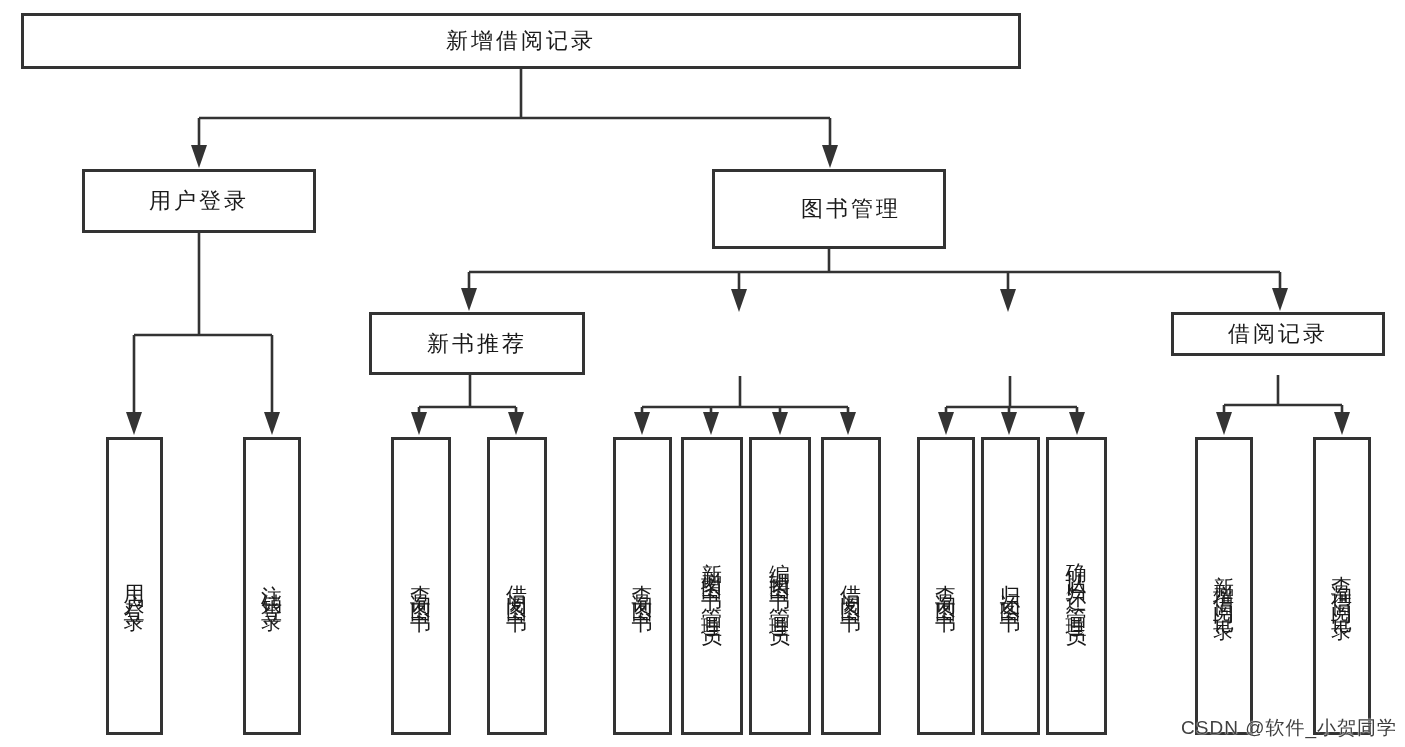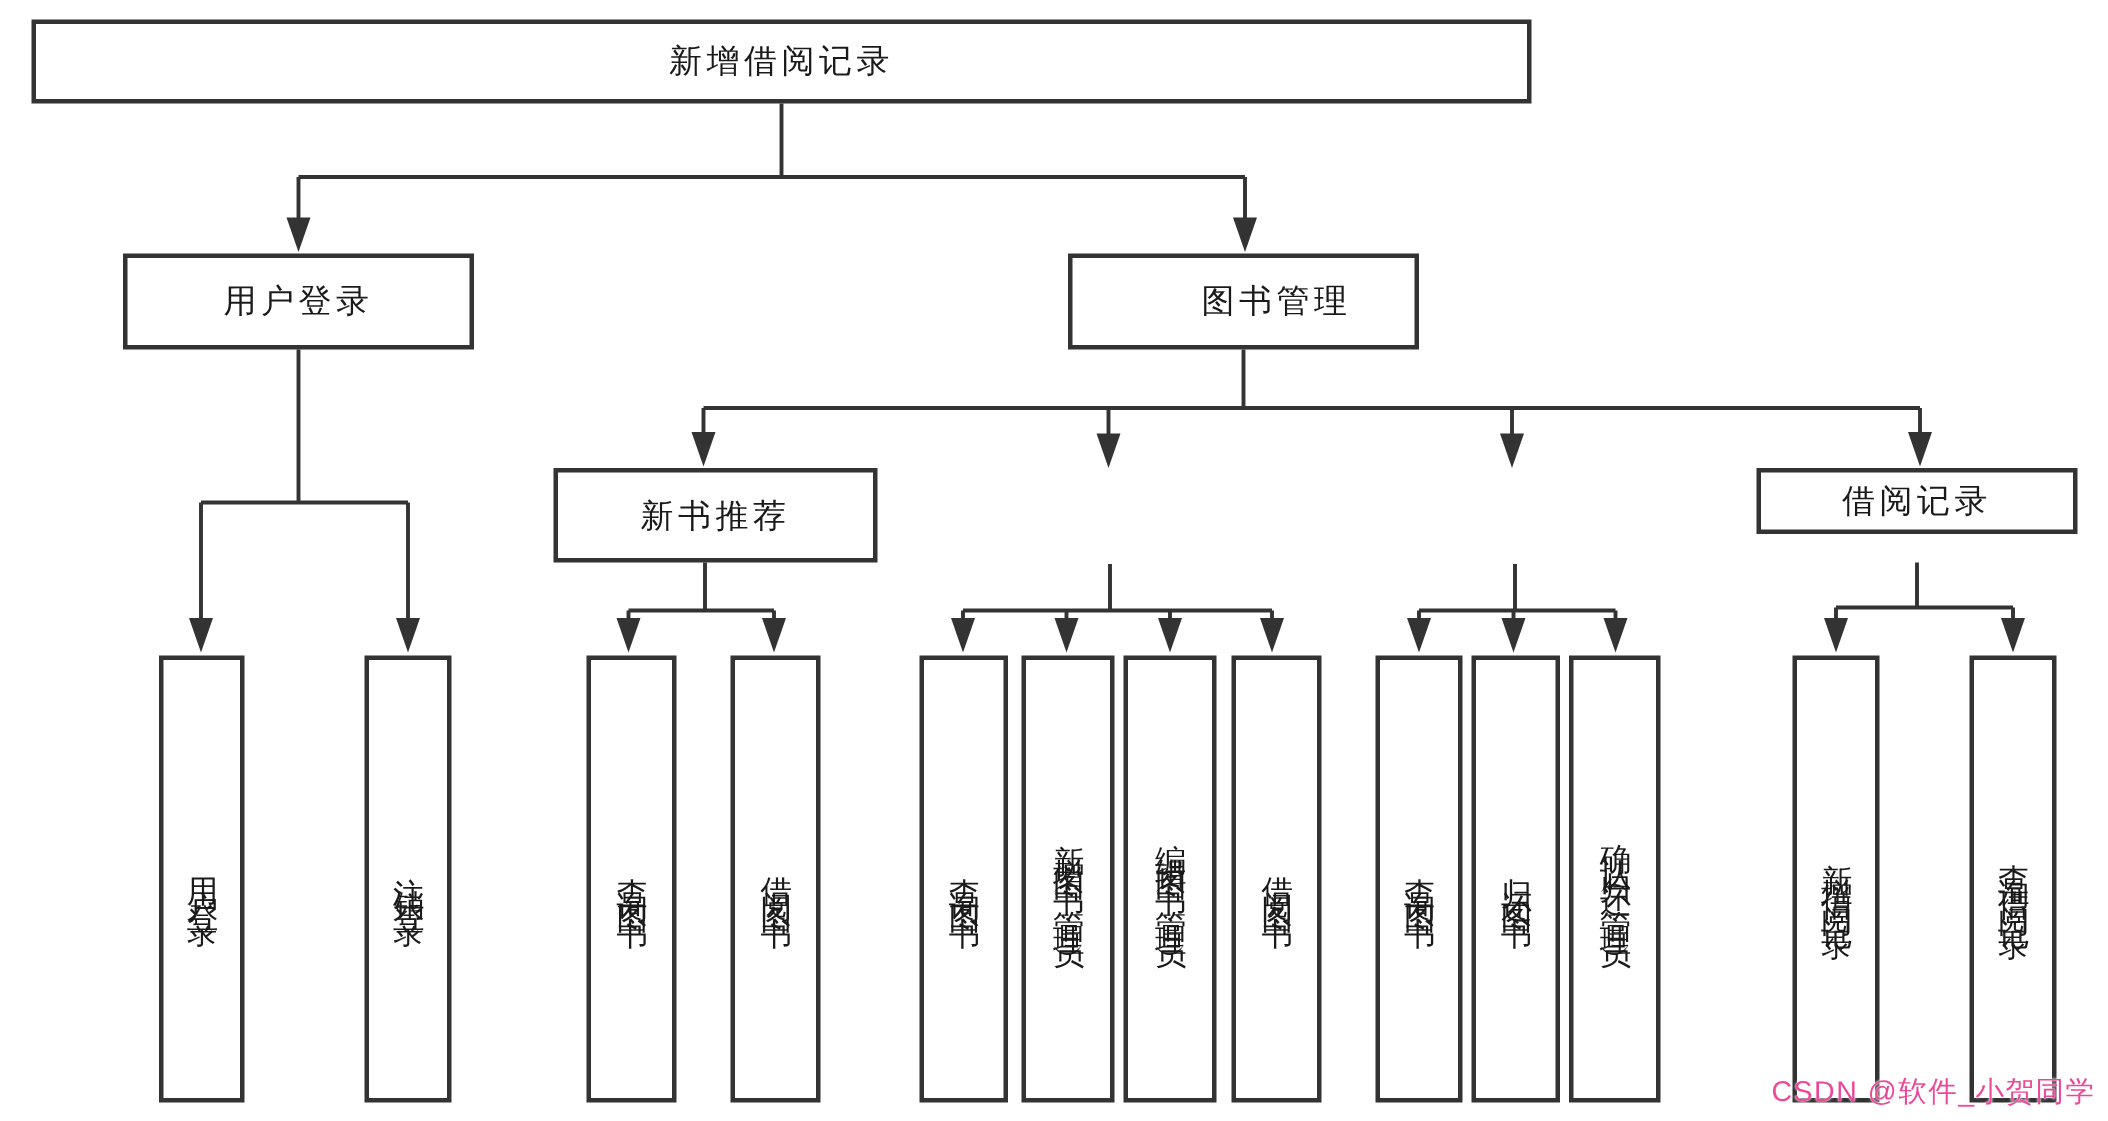--- a/index.html
+++ b/index.html
@@ -35,21 +35,21 @@
     writing-mode:vertical-rl;
     text-orientation:mixed;
     letter-spacing:9px;
     line-height:1;
   }
   .watermark{
     position:absolute;
     right:8px;bottom:6px;
     font-size:19px;
     letter-spacing:1px;
-    color:#ec4899;
+    color:#404040;
     text-shadow:0 0 2px #ffffff,0 0 1px #ffffff;
     z-index:3;
   }
 </style>
 </head>
 <body>
 
 <div id="canvas">
 
   <svg id="wires" width="1405" height="747" viewBox="0 0 1405 747" xmlns="http://www.w3.org/2000/svg">
@@ -91,21 +91,21 @@
       <polygon points="1001,412 1017,412 1009,435"></polygon>
       <polygon points="1069,412 1085,412 1077,435"></polygon>
       <polygon points="1216,412 1232,412 1224,435"></polygon>
       <polygon points="1334,412 1350,412 1342,435"></polygon>
     </g>
   </svg>
 
   <div class="node" style="left:21px;top:13px;width:1000px;height:56px;">新增借阅记录</div>
 
   <div class="node" style="left:82px;top:169px;width:234px;height:64px;">用户登录</div>
-  <div class="node" style="left:712px;top:169px;width:234px;height:64px;padding-left:44px;">图书管理</div>
+  <div class="node" style="left:712px;top:169px;width:234px;height:80px;padding-left:44px;">图书管理</div>
 
   <div class="node" style="left:369px;top:312px;width:216px;height:63px;">新书推荐</div>
   <div class="node" style="left:1171px;top:312px;width:214px;height:44px;">借阅记录</div>
 
   <div class="vnode" style="left:106px;top:437px;width:57px;height:298px;">
     <span class="vtext">用户登录</span>
   </div>
   <div class="vnode" style="left:243px;top:437px;width:58px;height:298px;">
     <span class="vtext">注销登录</span>
   </div>

